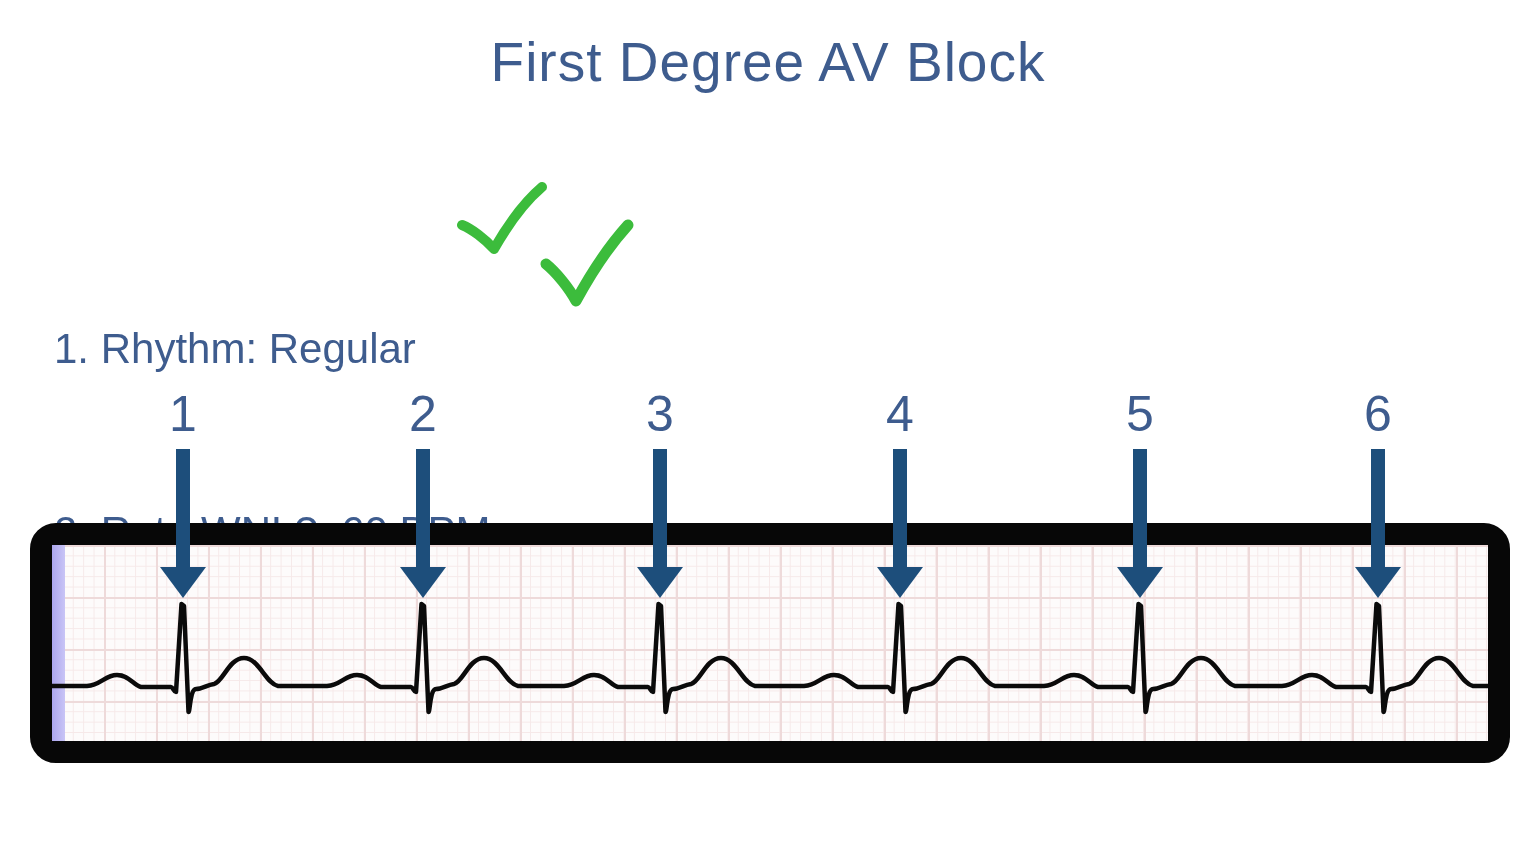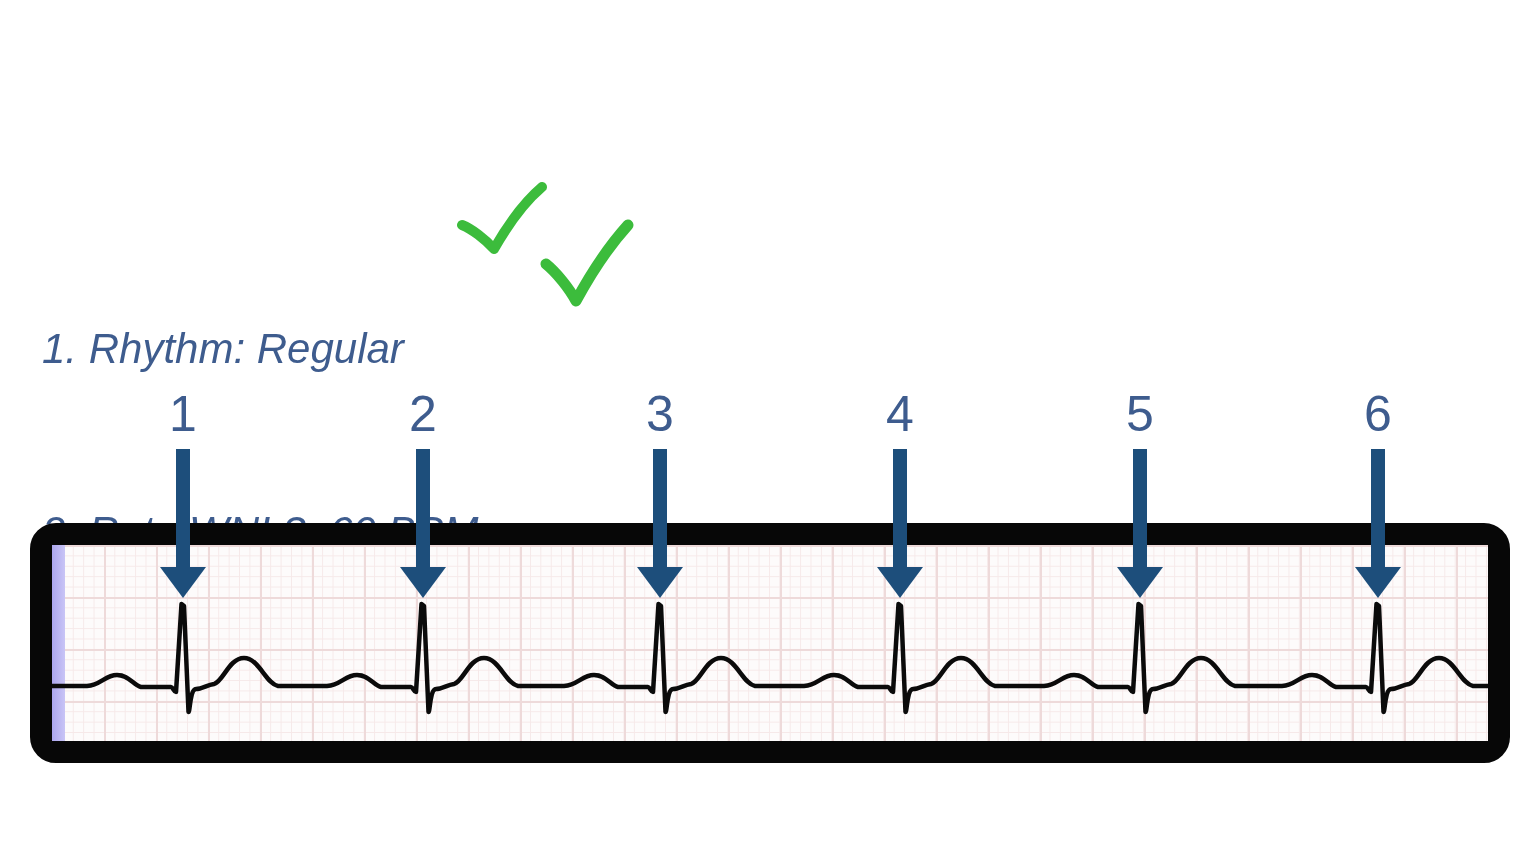--- a/index.html
+++ b/index.html
@@ -30,27 +30,26 @@
     left:0;
     width:100%;
     text-align:center;
     font-size:55px;
     font-weight:400;
     letter-spacing:1px;
     color:var(--blue);
   }
   .checklist{
     position:absolute;
-    left:42px;
+    left:54px;
     top:196px;
     color:var(--blue);
     font-size:42px;
     line-height:61px;
     white-space:pre;
-    font-style:italic;
   }
   .check-svg{
     position:absolute;
     overflow:visible;
   }
   .check1{left:456px;top:181px;width:92px;height:78px;}
   .check2{left:538px;top:214px;width:96px;height:98px;}
   .markers{position:absolute;left:0;top:0;width:100%;height:100%;z-index:5;pointer-events:none;}
   .marker{
     position:absolute;
@@ -99,20 +98,21 @@
     position:absolute;
     left:0;top:0;
     width:100%;height:100%;
   }
 </style>
 </head>
 <body>
 
 <div class="slide">
 
+  <div class="title">First Degree AV Block</div>
 
   <div class="checklist">
     <div class="check-line"><span>1. Rhythm: Regular</span></div>
     <div class="check-line"><span>2. Rate WNL?  60 BPM</span></div>
   </div>
 
   <svg class="check-svg check1" viewBox="0 0 92 78">
     <path d="M6 44 C 16 48, 29 58, 38 68 C 50 47, 66 23, 86 6" fill="none" stroke="var(--check)" stroke-width="10" stroke-linecap="round" stroke-linejoin="round"></path>
   </svg>
   <svg class="check-svg check2" viewBox="0 0 96 98">

